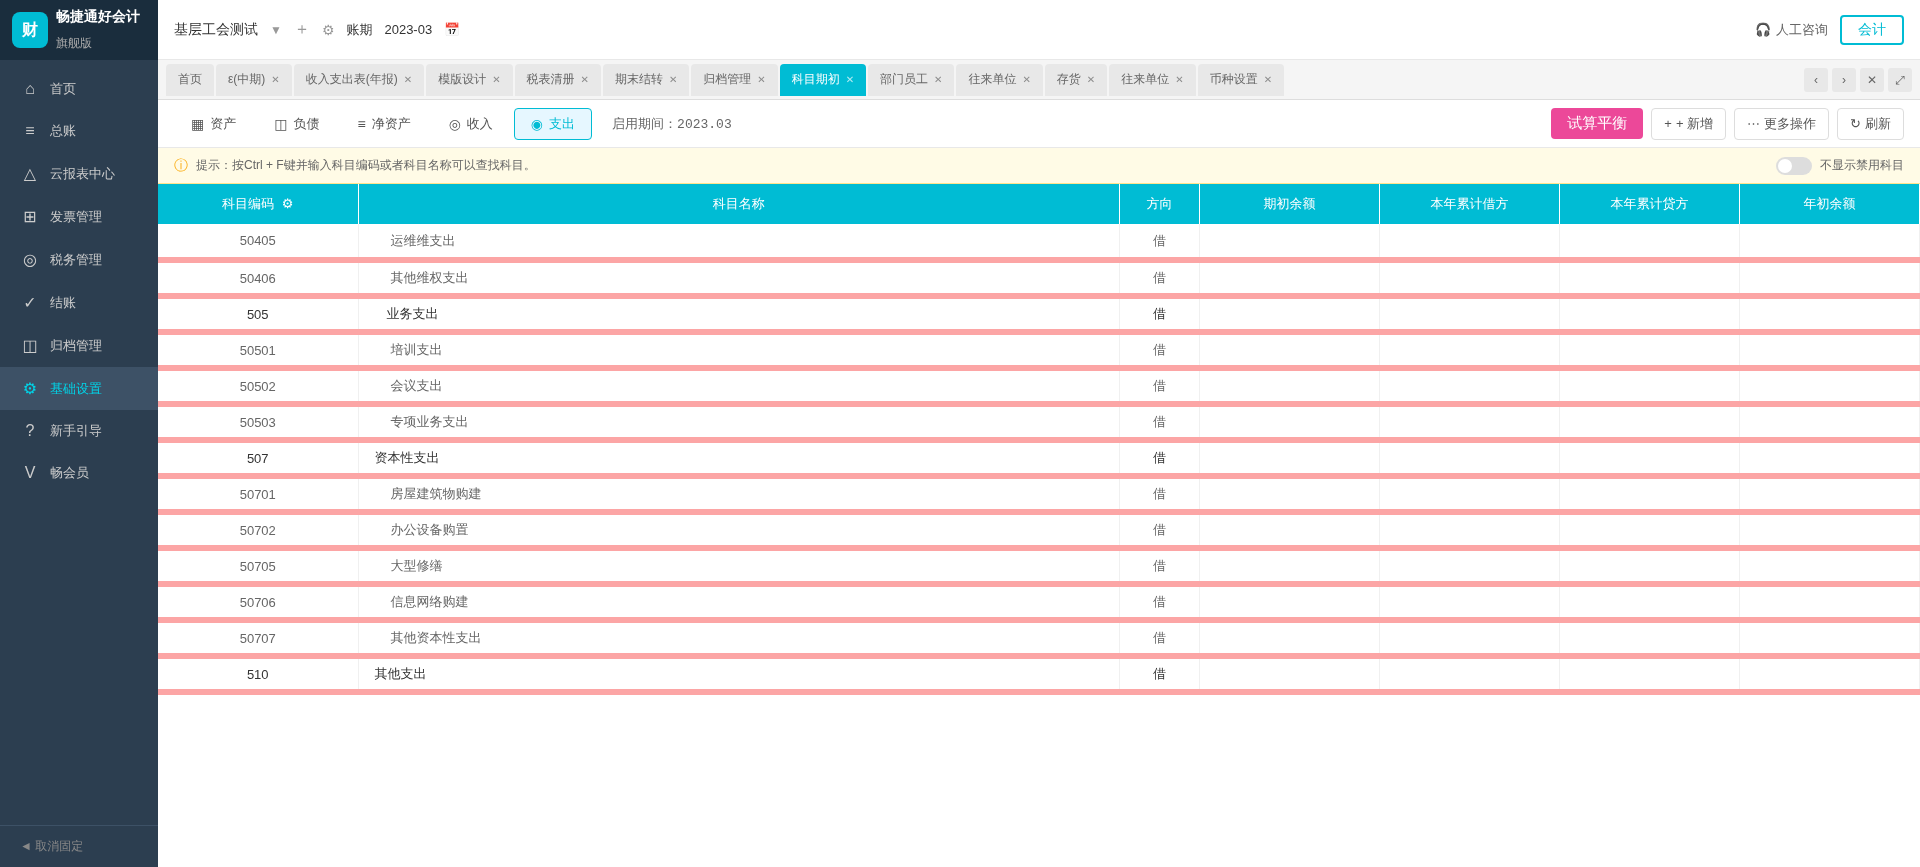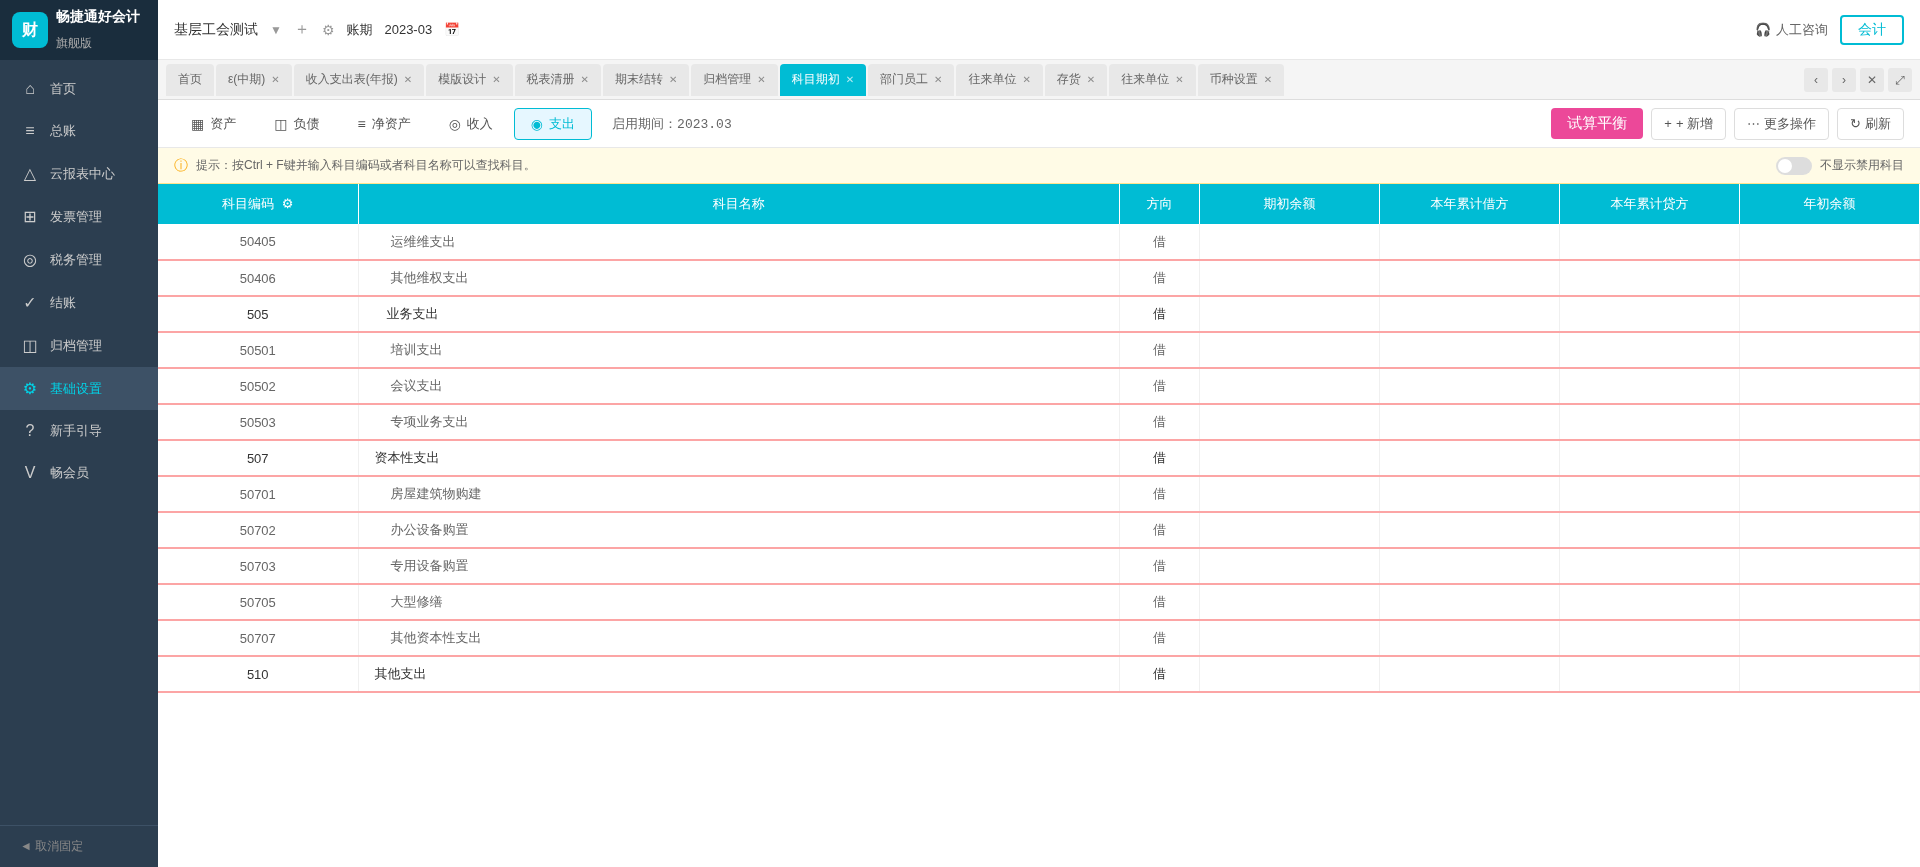--- a/index.html
+++ b/index.html
@@ -61,21 +61,21 @@
     .hint-icon { color: #faad14; font-size: 14px; }
     .hint-right { margin-left: auto; display: flex; align-items: center; gap: 8px; }
     .toggle-switch { width: 36px; height: 18px; background: #ddd; border-radius: 9px; position: relative; cursor: pointer; }
     .toggle-knob { width: 14px; height: 14px; background: white; border-radius: 50%; position: absolute; top: 2px; left: 2px; }
 
     
     .table-container { flex: 1; overflow: auto; position: relative; }
     table { width: 100%; border-collapse: collapse; table-layout: fixed; }
     thead tr { background: #000000; color: white; height: 40px; }
     thead th { padding: 0 12px; text-align: center; font-size: 13px; font-weight: 500; border-right: 1px solid rgba(255,255,255,0.2); position: sticky; top: 0; z-index: 2; background: #00bcd4; }
-    tbody tr { height: 36px; border-bottom: 2px solid #fca5a5; }
+    tbody tr { height: 36px; border-bottom: 6px solid #fca5a5; }
     tbody td { padding: 0 12px; text-align: center; font-size: 13px; color: #555; border-right: 1px solid #f0f0f0; }
     .td-code { text-align: center; }
     .td-name { text-align: left; }
     .td-dir { text-align: center; }
 
     
     .table-container::-webkit-scrollbar { width: 8px; }
     .table-container::-webkit-scrollbar-track { background: #f0f0f0; }
     .table-container::-webkit-scrollbar-thumb { background: #ccc; border-radius: 4px; }
 
@@ -388,31 +388,31 @@
             <tr class="child-row">
     <td class="td-code">50702</td>
     <td class="td-name" style="padding-left:32px">办公设备购置</td>
     <td class="td-dir">借</td>
     <td class="td-init"></td>
     <td class="td-debit"></td>
     <td class="td-credit"></td>
     <td class="td-year"></td>
   </tr>
             <tr class="child-row">
-    <td class="td-code">50703</td>
-    <td class="td-name" style="padding-left:32px">专用设备购置</td>
-    <td class="td-dir">借</td>
-    <td class="td-init"></td>
-    <td class="td-debit"></td>
-    <td class="td-credit"></td>
-    <td class="td-year"></td>
-  </tr>
-            <tr class="child-row">
     <td class="td-code">50705</td>
     <td class="td-name" style="padding-left:32px">大型修缮</td>
+    <td class="td-dir">借</td>
+    <td class="td-init"></td>
+    <td class="td-debit"></td>
+    <td class="td-credit"></td>
+    <td class="td-year"></td>
+  </tr>
+            <tr class="child-row">
+    <td class="td-code">50706</td>
+    <td class="td-name" style="padding-left:32px">信息网络购建</td>
     <td class="td-dir">借</td>
     <td class="td-init"></td>
     <td class="td-debit"></td>
     <td class="td-credit"></td>
     <td class="td-year"></td>
   </tr>
             <tr class="child-row">
     <td class="td-code">50707</td>
     <td class="td-name" style="padding-left:32px">其他资本性支出</td>
     <td class="td-dir">借</td>

